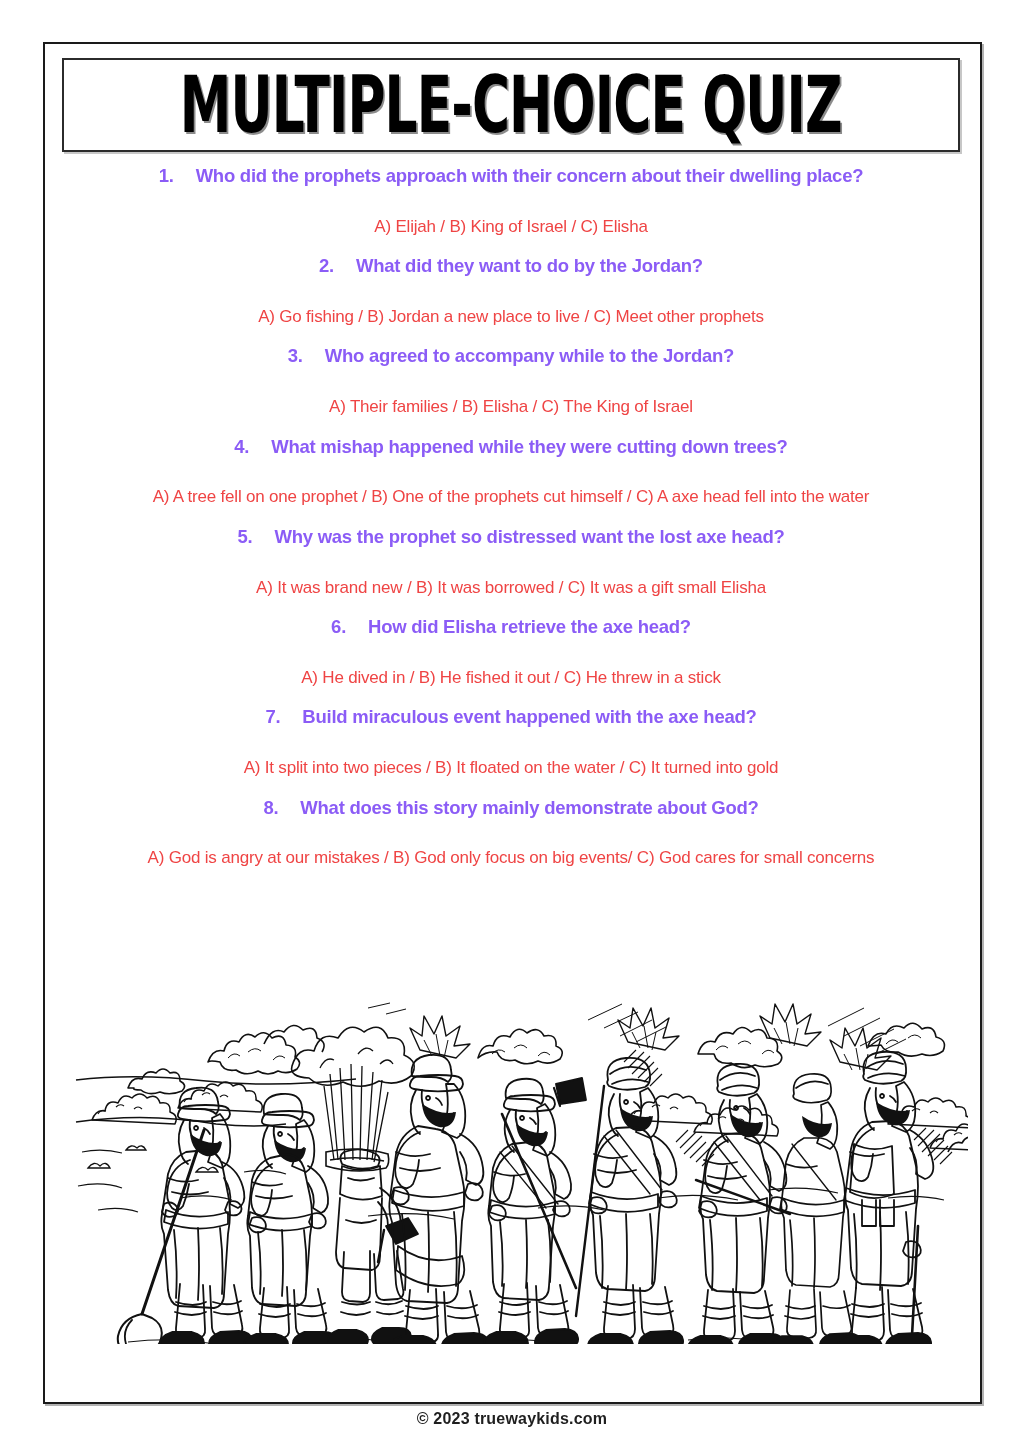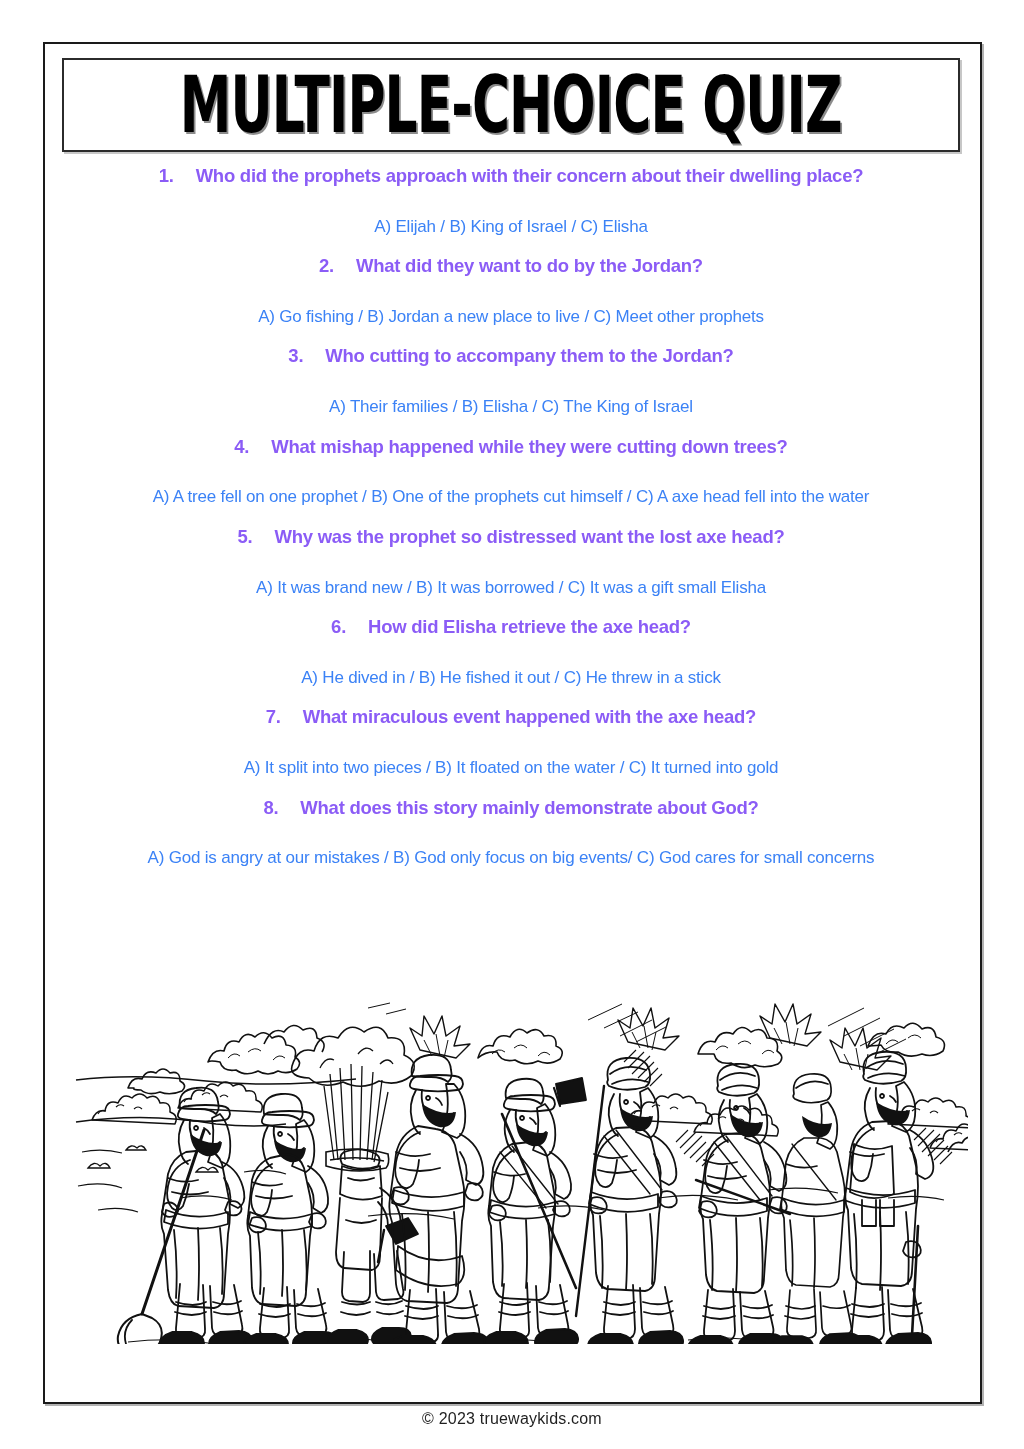--- a/index.html
+++ b/index.html
@@ -90,21 +90,21 @@
     text-align: right;
   }
   .q-gap {
     display: inline-block;
     width: 22px;
   }
   .a-line {
     font-size: 17px;
     font-weight: 400;
     line-height: 1.2;
-    color: #3b82f6;
+    color: #ef4444;
     letter-spacing: -0.2px;
     white-space: nowrap;
     margin-top: 30px;
   }
   .q-block { margin-bottom: 18px; }
   .q-block:last-child { margin-bottom: 12px; }
 
   
   .illustration {
     position: absolute;
@@ -120,21 +120,21 @@
   }
 
   
   .footer {
     position: absolute;
     left: 0;
     top: 1410px;
     width: 1024px;
     text-align: center;
     font-size: 16px;
-    font-weight: 400;
+    font-weight: 700;
     color: #1f1f1f;
     letter-spacing: 0.2px;
   }
 </style>
 </head>
 <body>
 
 <div class="page">
 
   <div class="page-border"></div>
@@ -149,41 +149,41 @@
       <div class="q-line"><span class="q-num">1.</span><span class="q-gap"></span><span>Who did the prophets approach with their concern about their dwelling place?</span></div>
       <div class="a-line">A) Elijah / B) King of Israel / C) Elisha</div>
     </div>
 
     <div class="q-block q-item">
       <div class="q-line"><span class="q-num">2.</span><span class="q-gap"></span><span>What did they want to do by the Jordan?</span></div>
       <div class="a-line">A) Go fishing / B) Jordan a new place to live / C) Meet other prophets</div>
     </div>
 
     <div class="q-block q-item">
-      <div class="q-line"><span class="q-num">3.</span><span class="q-gap"></span><span>Who cutting to accompany them to the Jordan?</span></div>
+      <div class="q-line"><span class="q-num">3.</span><span class="q-gap"></span><span>Who agreed to accompany while to the Jordan?</span></div>
       <div class="a-line">A) Their families / B) Elisha / C) The King of Israel</div>
     </div>
 
     <div class="q-block q-item">
       <div class="q-line"><span class="q-num">4.</span><span class="q-gap"></span><span>What mishap happened while they were cutting down trees?</span></div>
       <div class="a-line">A) A tree fell on one prophet / B) One of the prophets cut himself / C) A axe head fell into the water</div>
     </div>
 
     <div class="q-block q-item">
       <div class="q-line"><span class="q-num">5.</span><span class="q-gap"></span><span>Why was the prophet so distressed want the lost axe head?</span></div>
       <div class="a-line">A) It was brand new / B) It was borrowed / C) It was a gift small Elisha</div>
     </div>
 
     <div class="q-block q-item">
       <div class="q-line"><span class="q-num">6.</span><span class="q-gap"></span><span>How did Elisha retrieve the axe head?</span></div>
       <div class="a-line">A) He dived in / B) He fished it out / C) He threw in a stick</div>
     </div>
 
     <div class="q-block q-item">
-      <div class="q-line"><span class="q-num">7.</span><span class="q-gap"></span><span>What miraculous event happened with the axe head?</span></div>
+      <div class="q-line"><span class="q-num">7.</span><span class="q-gap"></span><span>Build miraculous event happened with the axe head?</span></div>
       <div class="a-line">A) It split into two pieces / B) It floated on the water / C) It turned into gold</div>
     </div>
 
     <div class="q-block q-item">
       <div class="q-line"><span class="q-num">8.</span><span class="q-gap"></span><span>What does this story mainly demonstrate about God?</span></div>
       <div class="a-line">A) God is angry at our mistakes / B) God only focus on big events/ C) God cares for small concerns</div>
     </div>
 
   </div>
 

